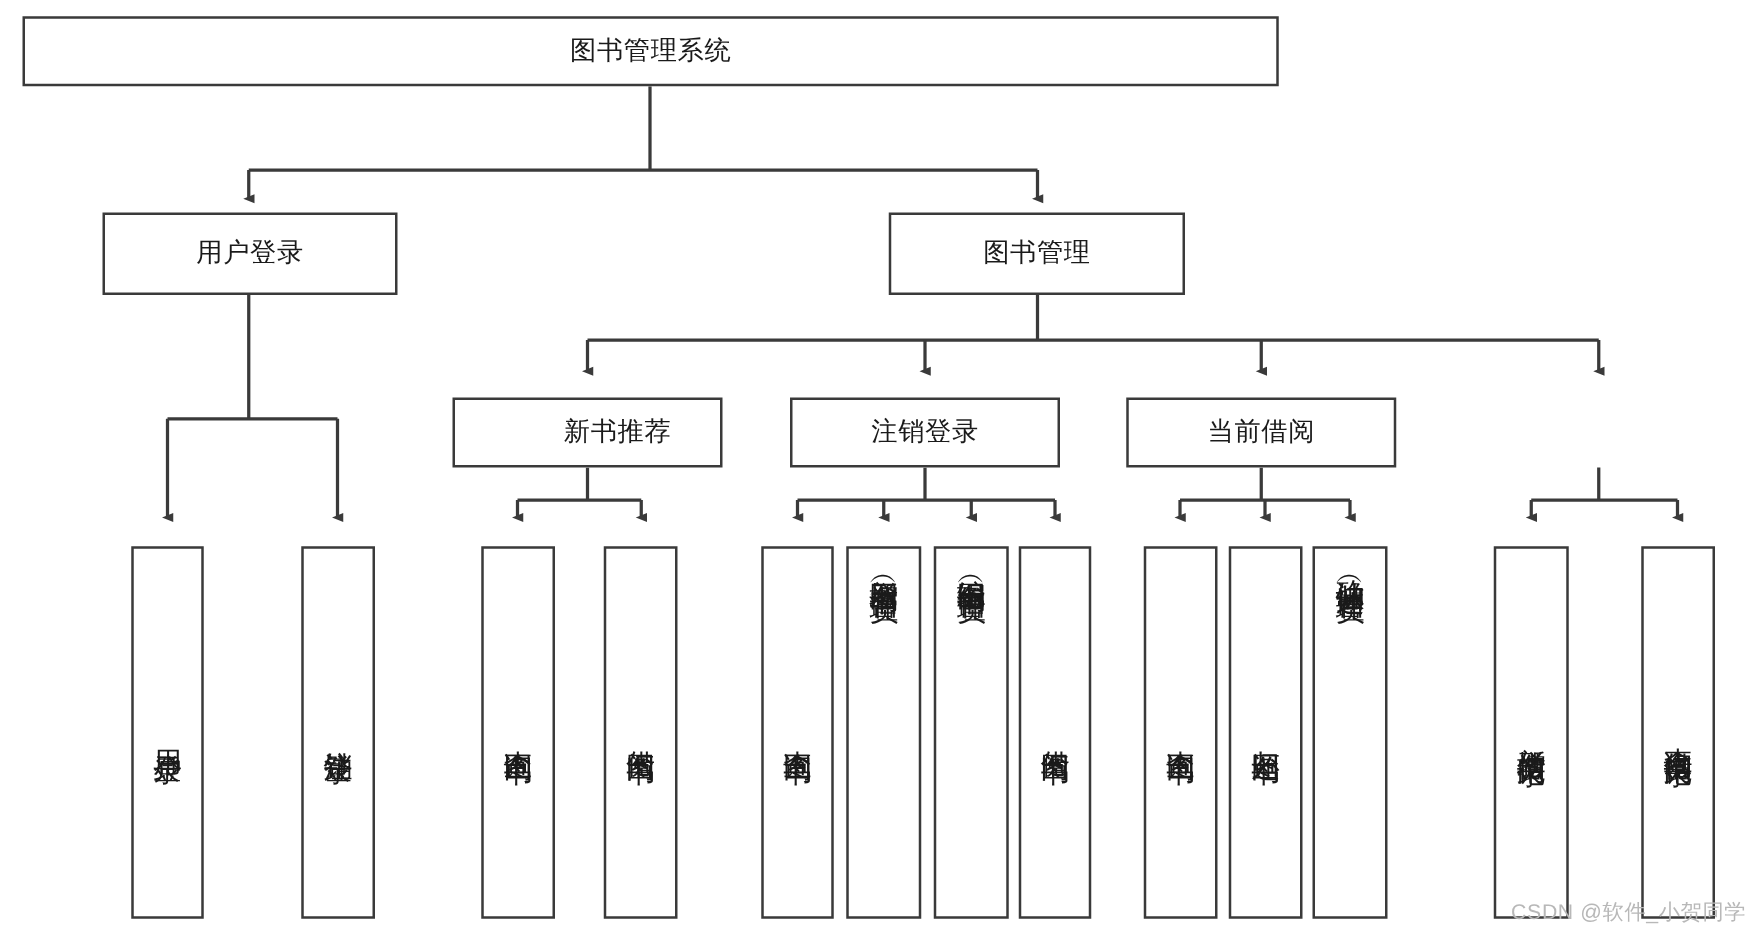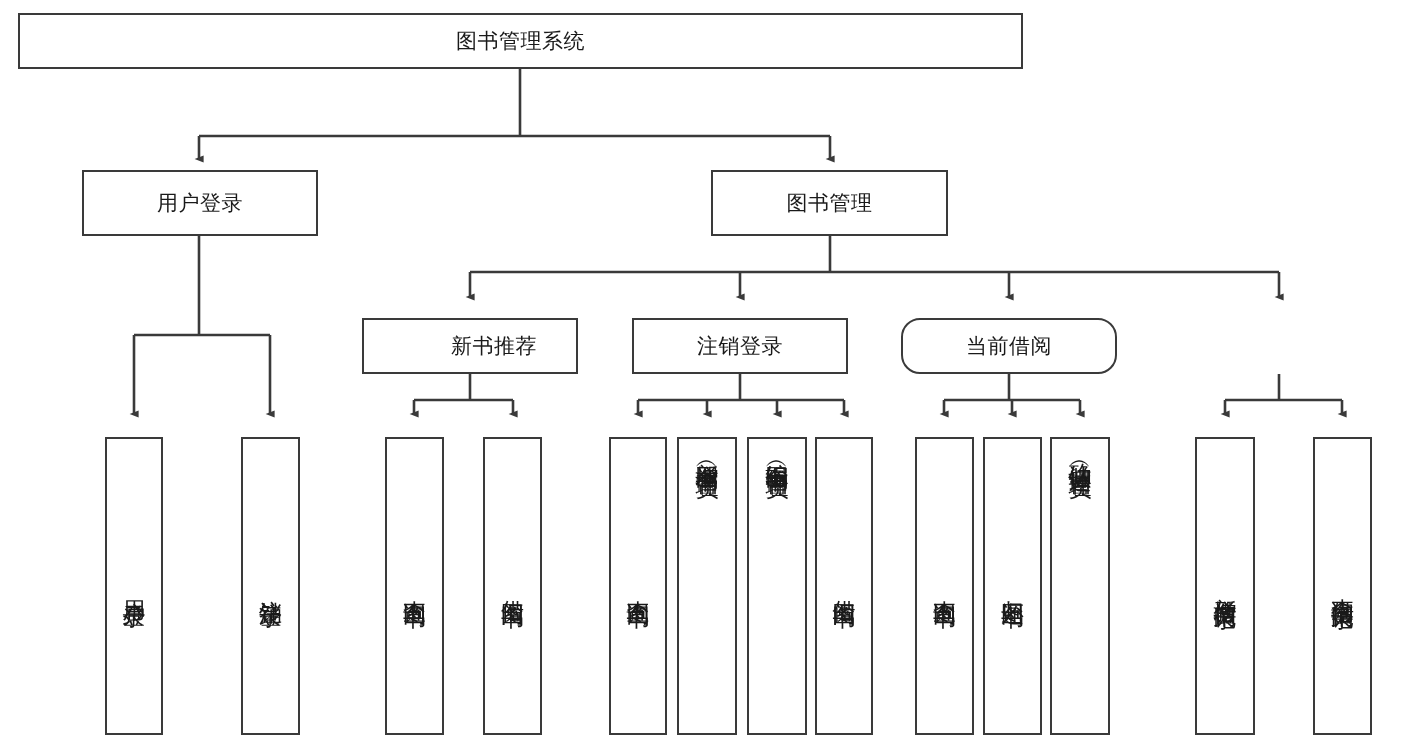--- a/index.html
+++ b/index.html
@@ -138,21 +138,21 @@
   <div class="node horiz" style="left:711px; top:170px; width:237px; height:66px;">
     <span class="lbl">图书管理</span>
   </div>
 
   <div class="node horiz" style="left:362px; top:318px; width:216px; height:56px;padding-left:48px;">
     <span class="lbl">新书推荐</span>
   </div>
   <div class="node horiz" style="left:632px; top:318px; width:216px; height:56px;">
     <span class="lbl">注销登录</span>
   </div>
-  <div class="node horiz" style="left:901px; top:318px; width:216px; height:56px;border-radius:19px;">
+  <div class="node horiz" style="left:901px; top:318px; width:216px; height:56px;">
     <span class="lbl">当前借阅</span>
   </div>
 
   <div class="node vert centered" style="left:105px; top:437px; width:58px; height:298px;">
     <span class="lbl">用户登录</span>
   </div>
   <div class="node vert centered" style="left:241px; top:437px; width:59px; height:298px;">
     <span class="lbl">注销登录</span>
   </div>
 
@@ -186,14 +186,15 @@
     <span class="lbl">确认归还（管理员）</span>
   </div>
 
   <div class="node vert centered" style="left:1195px; top:437px; width:60px; height:298px;">
     <span class="lbl">新增借阅记录</span>
   </div>
   <div class="node vert centered" style="left:1313px; top:437px; width:59px; height:298px;">
     <span class="lbl">查询借阅记录</span>
   </div>
 
+  <div id="watermark">CSDN @软件_小贺同学</div>
 
 </div>
 
 </body></html>

